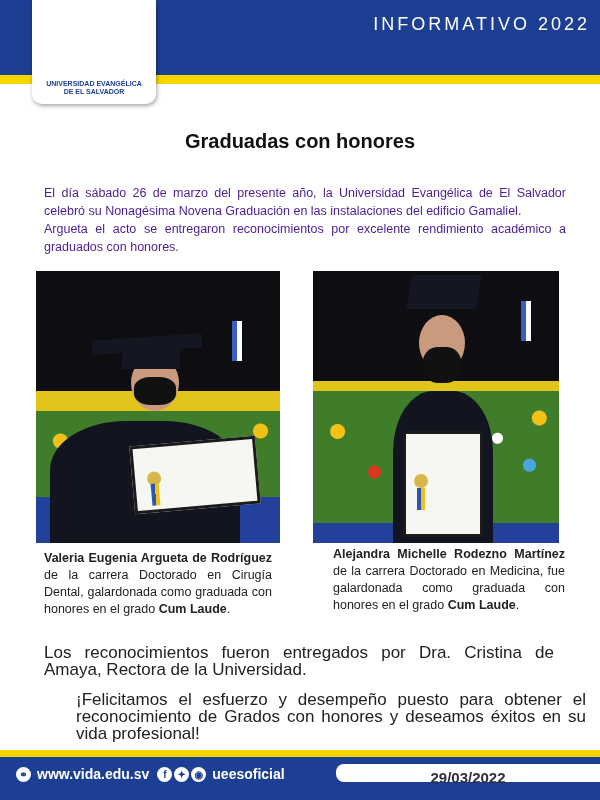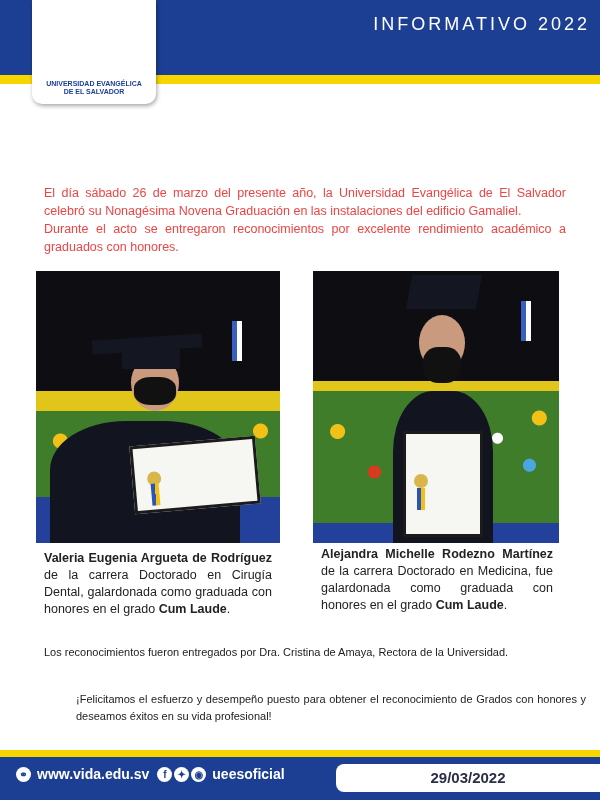--- a/index.html
+++ b/index.html
@@ -11,21 +11,21 @@
   .logo-text{position:absolute;left:18px;top:32px;font-weight:bold;font-size:10px;line-height:10px;color:#1c3f94;letter-spacing:0;}
   .logo-cross-v{position:absolute;left:32px;top:6px;width:4px;height:40px;background:#fff;border:1px solid #1c3f94;}
   .logo-cross-h{position:absolute;left:22px;top:16px;width:24px;height:4px;background:#fff;border:1px solid #1c3f94;}
   .logo-name{position:absolute;left:0;top:80px;width:124px;text-align:center;font-size:7px;font-weight:bold;color:#1c3f94;line-height:8px;}
   .brand{position:absolute;right:10px;top:10px;text-align:right;}
   .brand-title{font-family:"DejaVu Sans",sans-serif;font-weight:bold;font-size:28px;letter-spacing:1px;line-height:30px;}
   .brand-title .w{color:#fff;}
   .brand-title .y{color:#f7d600;}
   .brand-sub{color:#fff;font-size:18px;letter-spacing:3px;margin-top:4px;}
   .title{position:absolute;left:0;top:130px;width:600px;text-align:center;font-weight:bold;font-size:20px;line-height:22px;color:#111;}
-  .intro{position:absolute;left:44px;top:184px;width:522px;font-size:12.5px;line-height:18px;text-align:justify;color:#ef4444;}
+  .intro{position:absolute;left:44px;top:184px;width:522px;font-size:12.5px;line-height:18px;text-align:justify;color:#4c1d95;}
   .intro p{margin:0;}
   .photo{position:absolute;overflow:hidden;background:#0d0d12;}
   .photo1{left:36px;top:271px;width:244px;height:272px;}
   .photo2{left:313px;top:271px;width:246px;height:272px;}
   .ph-stage{position:absolute;left:0;width:100%;height:34px;background:#e2c51a;}
   .ph-floor{position:absolute;left:0;bottom:0;width:100%;height:46px;background:#23409a;}
   .ph-flowers{position:absolute;left:0;width:100%;height:100px;background:
      radial-gradient(circle at 10% 30%,#f2c117 0 7px,transparent 8px),
      radial-gradient(circle at 25% 60%,#d9391f 0 6px,transparent 7px),
      radial-gradient(circle at 40% 20%,#4aa6e0 0 6px,transparent 7px),
@@ -37,56 +37,57 @@
   .ph-person{position:absolute;background:#121420;border-radius:40% 40% 0 0;}
   .ph-face{position:absolute;border-radius:50%;background:#c99a7e;}
   .ph-mask{position:absolute;background:#111;border-radius:40%;}
   .ph-cap{position:absolute;background:#141722;}
   .ph-diploma{position:absolute;background:#f6f6f2;border:3px solid #1b1b1b;}
   .ph-seal{position:absolute;width:14px;height:14px;border-radius:50%;background:#d9b64a;}
   .ph-ribbon{position:absolute;width:8px;height:22px;background:linear-gradient(90deg,#2c54b6 50%,#f2c117 50%);}
   .ph-flag{position:absolute;width:10px;height:40px;background:linear-gradient(90deg,#3a5fc2 50%,#fff 50%);}
   .caption{position:absolute;font-size:12.5px;line-height:17px;color:#222;text-align:justify;}
   .caption1{left:44px;top:550px;width:228px;}
-  .caption2{left:321px;top:546px;width:232px;}
+  .caption2{left:333px;top:546px;width:232px;}
   .caption b{font-weight:bold;}
-  .para{position:absolute;left:44px;width:510px;font-size:11px;line-height:17px;text-align:justify;color:#222;margin:0;}
+  .para{position:absolute;left:44px;width:510px;font-size:17px;line-height:17px;text-align:justify;color:#222;margin:0;}
   .para1{top:644px;}
   .para2{top:691px;margin-left:32px;}
   .footer-yellow{position:absolute;left:0;top:750px;width:600px;height:7px;background:#f7d600;}
   .footer-band{position:absolute;left:0;top:757px;width:600px;height:43px;background:#1c3f94;}
   .footer-web{position:absolute;left:16px;top:766px;display:flex;align-items:center;color:#fff;font-weight:bold;font-size:14px;}
   .icon-circle{display:inline-block;width:15px;height:15px;border-radius:50%;background:#fff;color:#1c3f94;font-size:10px;line-height:15px;text-align:center;font-weight:bold;margin-right:2px;}
   .footer-web .url{margin-left:4px;margin-right:8px;}
   .footer-web .social{margin-left:4px;}
-  .date-box{position:absolute;left:336px;top:764px;width:264px;height:28px;background:#fff;border-radius:8px 0 0 8px;text-align:center;line-height:28px;font-weight:bold;font-size:15px;color:#2a2f45;}
+  .date-box{position:absolute;left:336px;top:764px;width:264px;height:18px;background:#fff;border-radius:8px 0 0 8px;text-align:center;line-height:28px;font-weight:bold;font-size:15px;color:#2a2f45;}
 </style>
 </head>
 <body>
 
 <div class="header-band"></div>
 <div class="header-yellow"></div>
 
 <div class="logo-card">
   <div class="logo-name">
     <div>UNIVERSIDAD EVANGÉLICA</div>
     <div>DE EL SALVADOR</div>
   </div>
 </div>
 
 <div class="brand">
   <div class="brand-sub">INFORMATIVO 2022</div>
 </div>
 
 <div class="title">
+  <div>Graduadas con honores</div>
 </div>
 
 <div class="intro">
   <p>El día sábado 26 de marzo del presente año, la Universidad Evangélica de El Salvador celebró su Nonagésima Novena Graduación en las instalaciones del edificio Gamaliel.</p>
-  <p>Durante el acto se entregaron reconocimientos por excelente rendimiento académico a graduados con honores.</p>
+  <p>Argueta el acto se entregaron reconocimientos por excelente rendimiento académico a graduados con honores.</p>
 </div>
 
 <div class="photo photo1" title="Graduada con toga y birrete sosteniendo su diploma">
   <div class="ph-flag" style="left:196px;top:50px;"></div>
   <div class="ph-stage" style="top:120px;"></div>
   <div class="ph-flowers" style="top:140px;"></div>
   <div class="ph-floor"></div>
   <div class="ph-person" style="left:14px;top:150px;width:190px;height:122px;"></div>
   <div class="ph-face" style="left:95px;top:84px;width:48px;height:56px;"></div>
   <div class="ph-mask" style="left:98px;top:106px;width:42px;height:28px;"></div>

